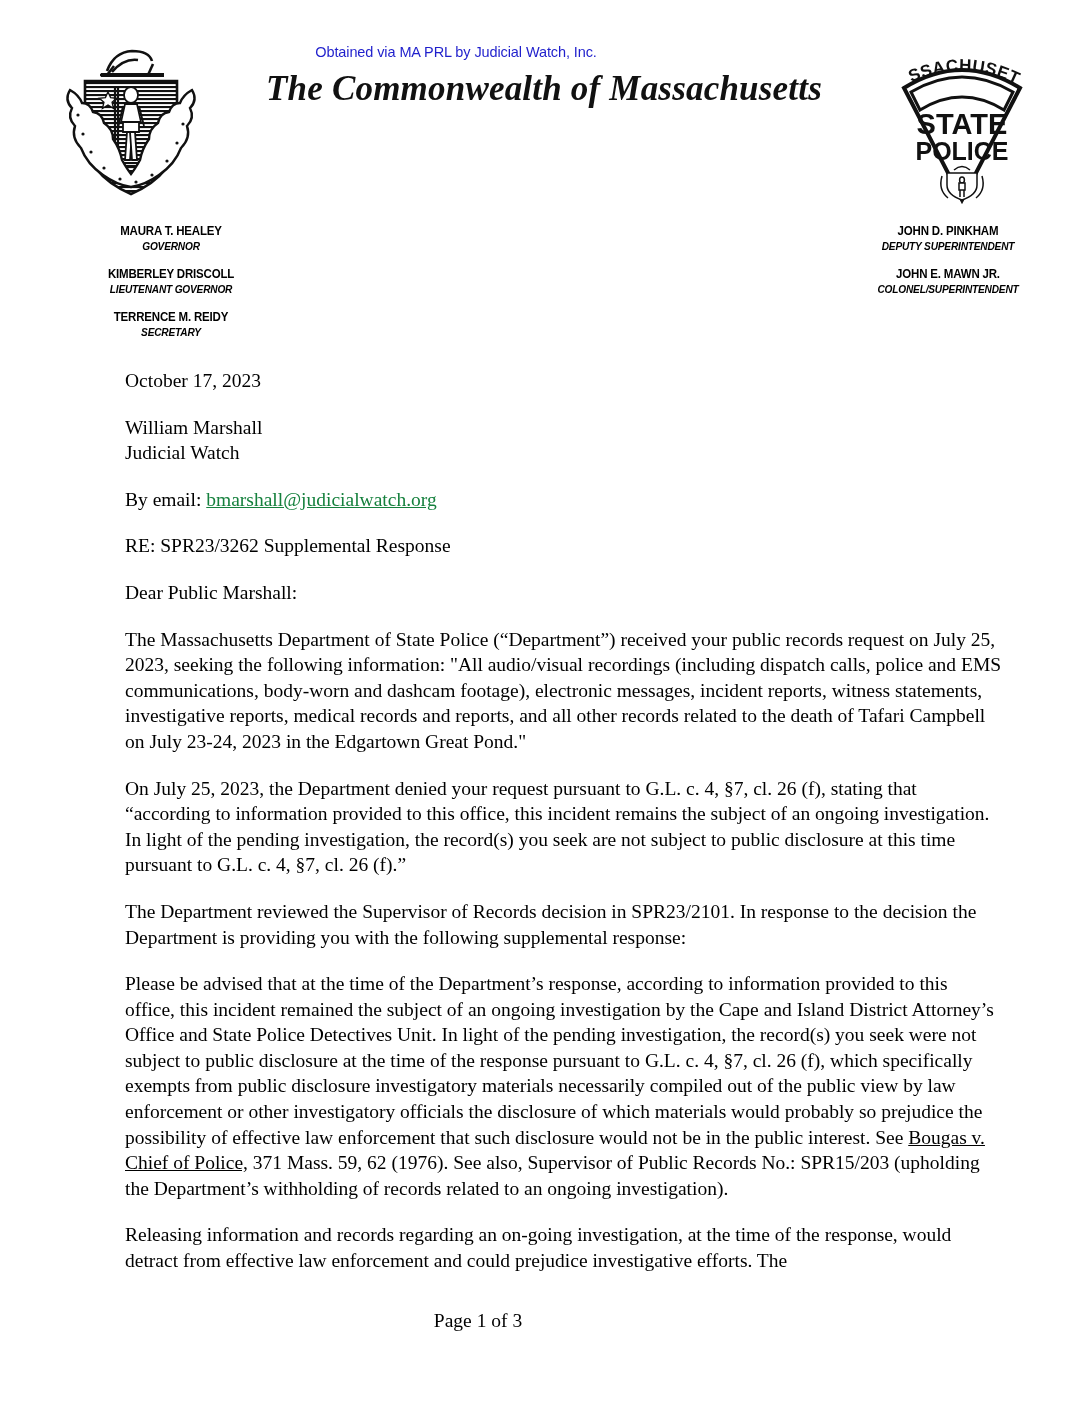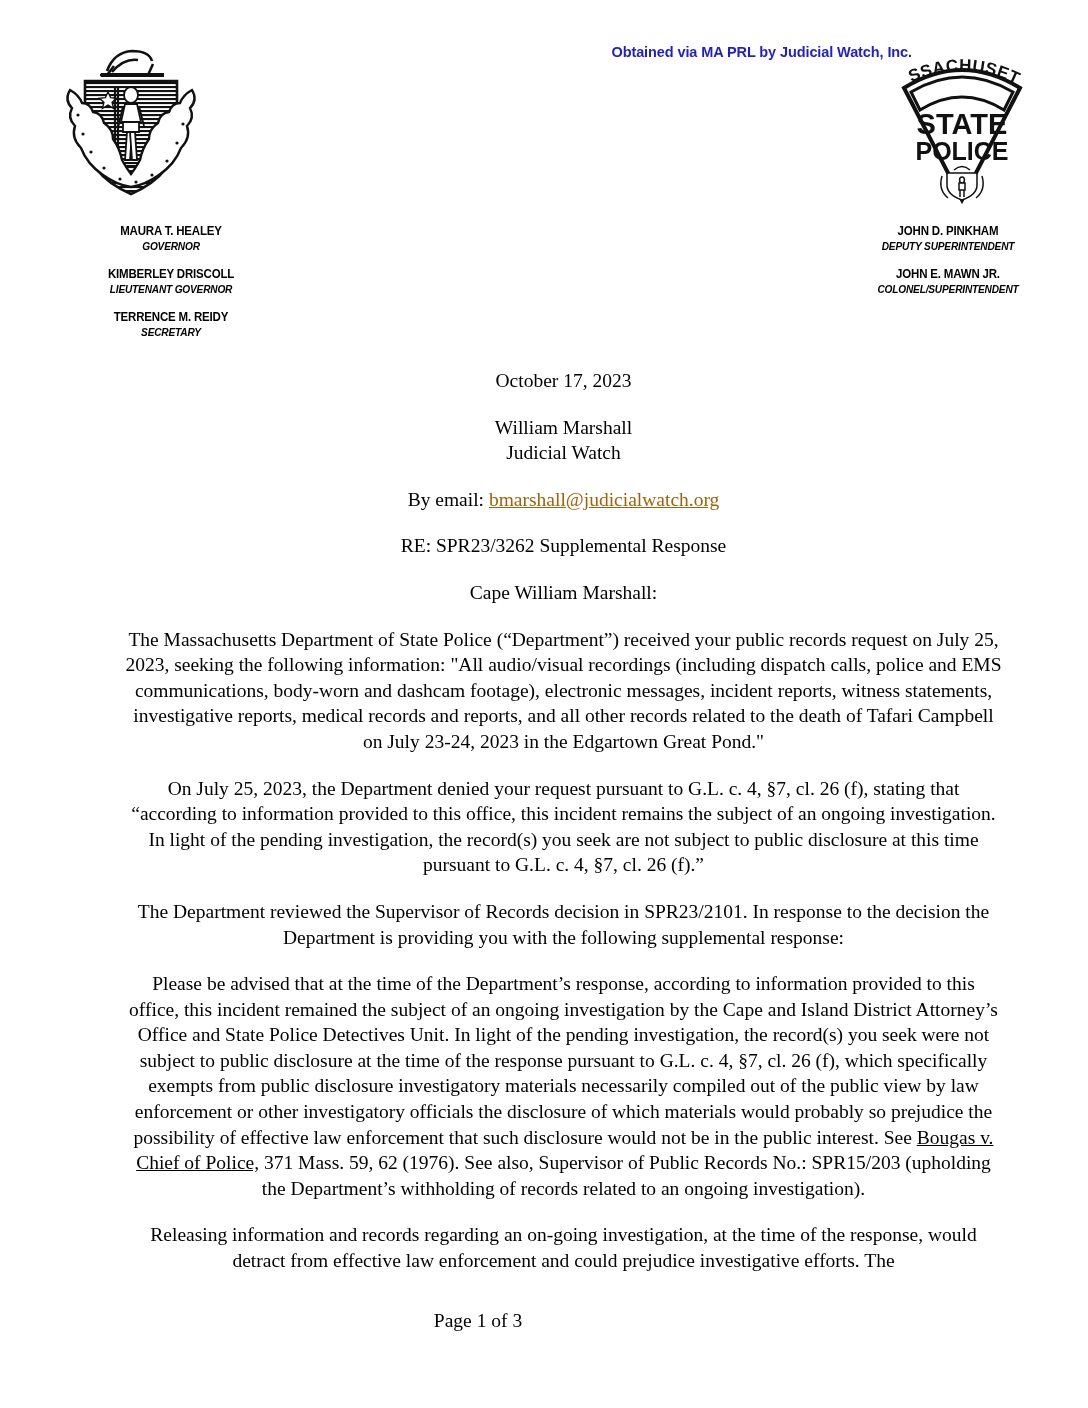--- a/index.html
+++ b/index.html
@@ -15,23 +15,23 @@
     color: #000000;
     overflow: hidden;
   }
 
   
   .watermark {
     position: absolute;
     top: 44px;
     left: 0;
     width: 912px;
-    text-align: right;
+    text-align: center;
     font-family: "Liberation Sans", "DejaVu Sans", sans-serif;
-    font-weight: bold;
+    font-weight: normal;
     font-size: 14.5px;
     letter-spacing: -0.1px;
     color: #1f1fcc;
     white-space: nowrap;
   }
 
   
   .letterhead {
     position: absolute;
     top: 0;
@@ -121,31 +121,31 @@
   }
 
   
   .letter-body {
     position: absolute;
     left: 125px;
     top: 368px;
     width: 877px;
     font-size: 19.5px;
     line-height: 25.6px;
-    text-align: center;
+    text-align: left;
   }
   .letter-body p {
     margin: 0 0 21px 0;
   }
   .letter-body p.tight {
     margin-bottom: 17px;
   }
   .addr-line { display: block; }
   .email-link {
-    color: #a16207;
+    color: #15803d;
     text-decoration: underline;
   }
   .case-cite { text-decoration: underline; }
 
   
   .page-footer {
     position: absolute;
     left: 0;
     top: 1308px;
     width: 956px;
@@ -219,20 +219,21 @@
           <circle cx="84" cy="140" r="1.6"></circle>
         <circle cx="100" cy="133" r="1.6"></circle>
           <circle cx="115" cy="119" r="1.6"></circle>
         <circle cx="125" cy="101" r="1.6"></circle>
           <circle cx="131" cy="82" r="1.6"></circle>
       </g>
     </svg>
   </div>
 
   <div class="masthead">
+    <div class="line1">The Commonwealth of Massachusetts</div>
   </div>
 
   <div class="patch-right">
     <svg viewBox="0 0 156 170" width="156" height="170" aria-hidden="true">
       <defs>
         <path id="arcpath" d="M24 44 Q78 18 132 44"></path>
       </defs>
 
       <path d="M20 48 Q78 12 136 48 L78 160 Z" fill="#ffffff" stroke="#111111" stroke-width="4"></path>
 
@@ -291,21 +292,21 @@
 
   <p>
     <span class="addr-line">William Marshall</span>
     <span class="addr-line">Judicial Watch</span>
   </p>
 
   <p><span>By email: </span><a class="email-link" href="#">bmarshall@judicialwatch.org</a></p>
 
   <p>RE: SPR23/3262 Supplemental Response</p>
 
-  <p>Cape William Marshall:</p>
+  <p>Dear Public Marshall:</p>
 
   <p>The Massachusetts Department of State Police (“Department”) received your public records request on July 25, 2023, seeking the following information: "All audio/visual recordings (including dispatch calls, police and EMS communications, body-worn and dashcam footage), electronic messages, incident reports, witness statements, investigative reports, medical records and reports, and all other records related to the death of Tafari Campbell on July 23-24, 2023 in the Edgartown Great Pond."</p>
 
   <p>On July 25, 2023, the Department denied your request pursuant to G.L. c. 4, §7, cl. 26 (f), stating that “according to information provided to this office, this incident remains the subject of an ongoing investigation. In light of the pending investigation, the record(s) you seek are not subject to public disclosure at this time pursuant to G.L. c. 4, §7, cl. 26 (f).”</p>
 
   <p>The Department reviewed the Supervisor of Records decision in SPR23/2101. In response to the decision the Department is providing you with the following supplemental response:</p>
 
   <p><span>Please be advised that at the time of the Department’s response, according to information provided to this office, this incident remained the subject of an ongoing investigation by the Cape and Island District Attorney’s Office and State Police Detectives Unit. In light of the pending investigation, the record(s) you seek were not subject to public disclosure at the time of the response pursuant to G.L. c. 4, §7, cl. 26 (f), which specifically exempts from public disclosure investigatory materials necessarily compiled out of the public view by law enforcement or other investigatory officials the disclosure of which materials would probably so prejudice the possibility of effective law enforcement that such disclosure would not be in the public interest.  See </span><span class="case-cite">Bougas v. Chief of Police,</span><span> 371 Mass. 59, 62 (1976). See also, Supervisor of Public Records No.: SPR15/203 (upholding the Department’s withholding of records related to an ongoing investigation).</span></p>
 
   <p class="tight">Releasing information and records regarding an on-going investigation, at the time of the response, would detract from effective law enforcement and could prejudice investigative efforts. The</p>

